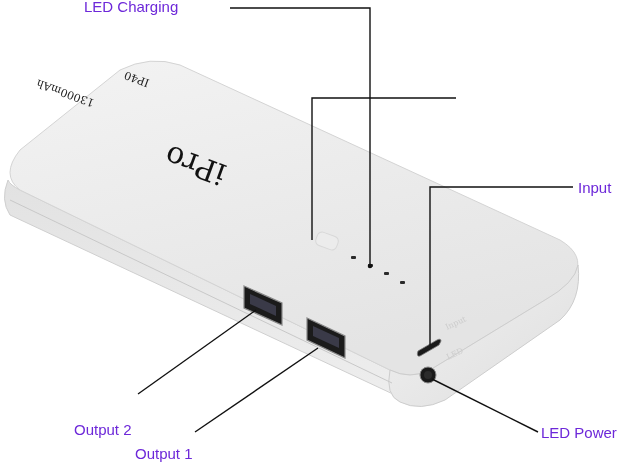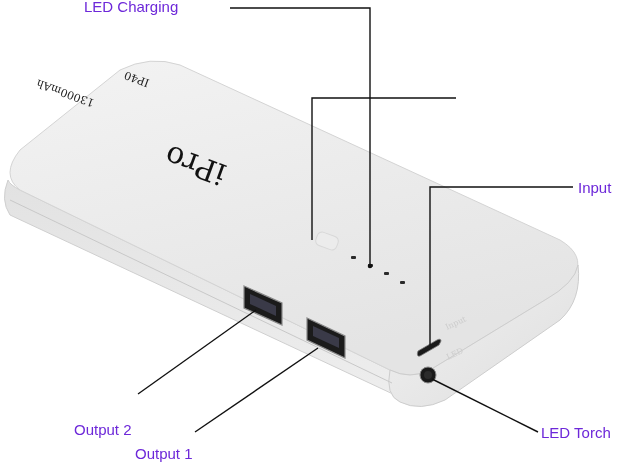--- a/index.html
+++ b/index.html
@@ -83,14 +83,14 @@
     </g>
   </svg>
 
   
   <div class="label" style="left:84px; top:-1px;">
     <div>LED Charging</div>
   </div>
   <div class="label" style="left:578px; top:180px;">Input</div>
   <div class="label" style="left:74px; top:410px;margin-top:12px;">Output 2</div>
   <div class="label" style="left:135px; top:446px;">Output 1</div>
-  <div class="label" style="left:541px; top:425px;">LED Torch</div>
+  <div class="label" style="left:541px; top:425px;">LED Power</div>
 </div>
 
 </body></html>

